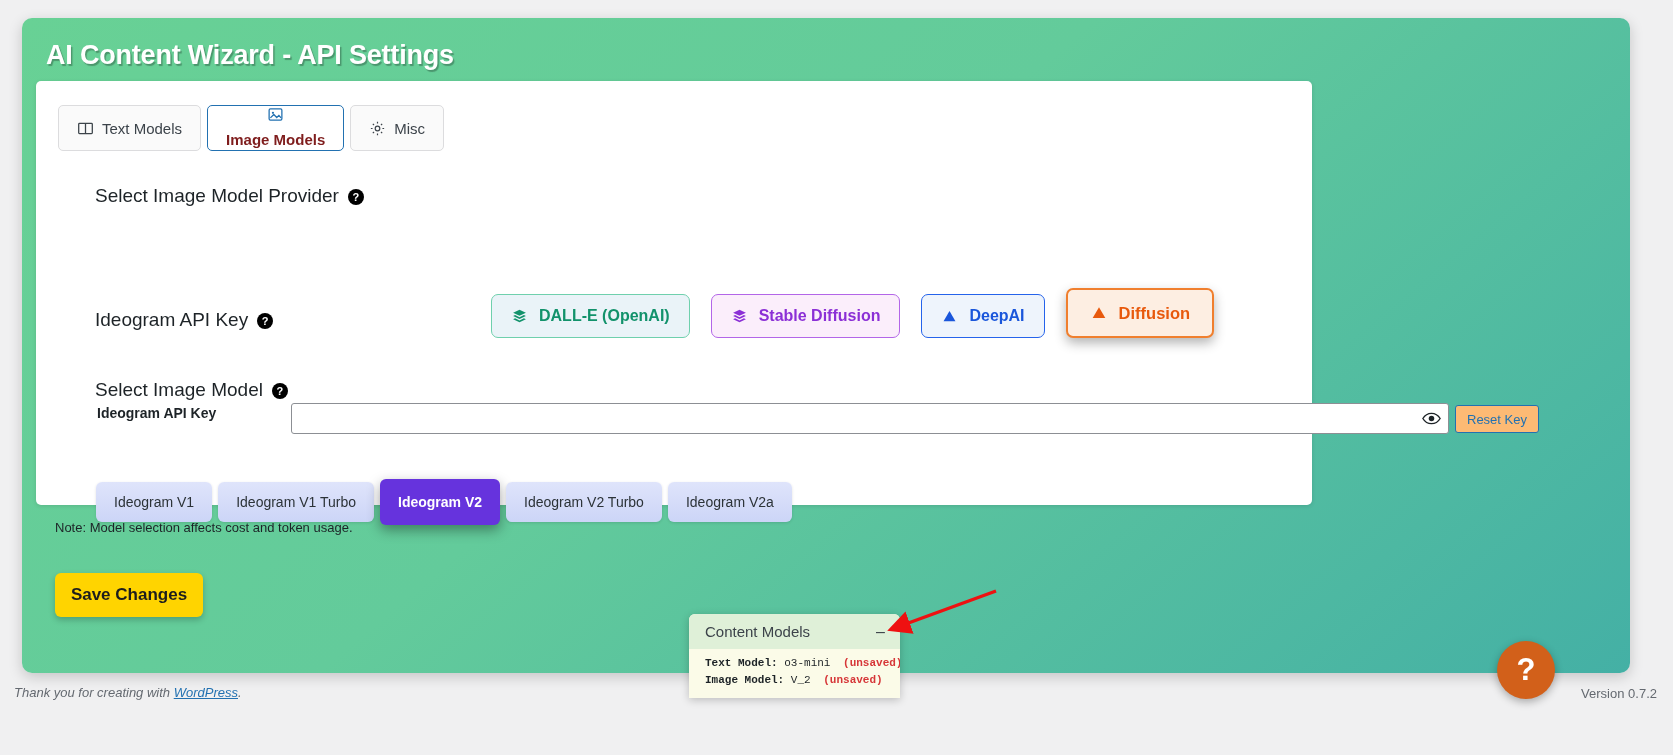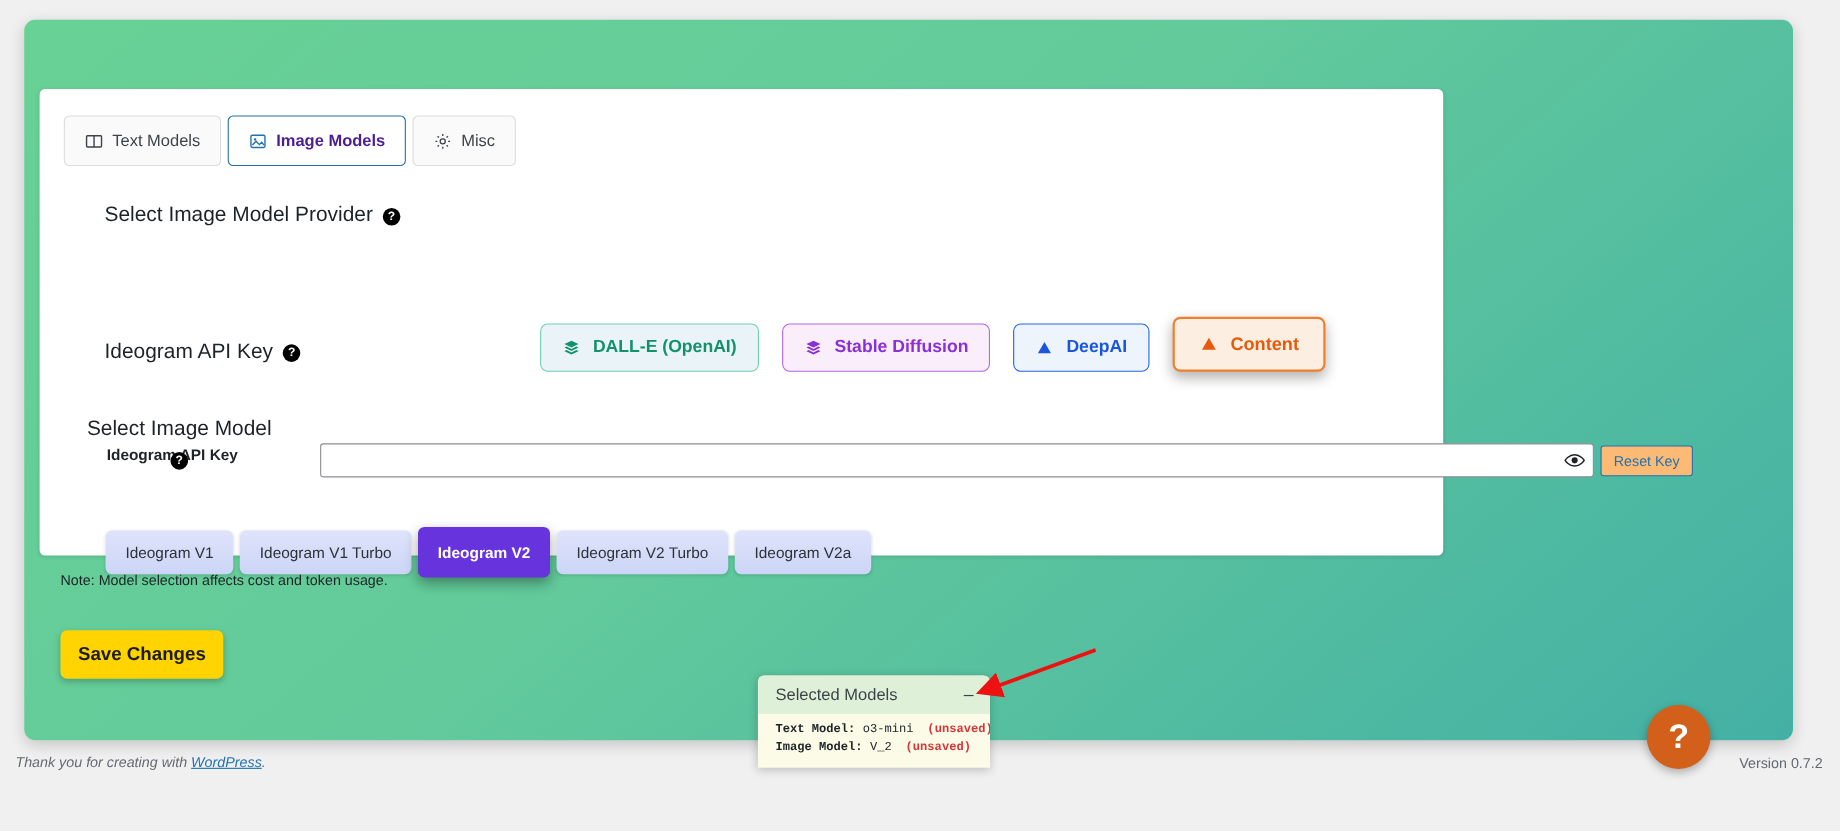--- a/index.html
+++ b/index.html
@@ -75,22 +75,23 @@
     background: #fafafa;
     font-size: 15px;
     color: #3c434a;
     cursor: pointer;
     white-space: nowrap;
   }
 
   .tab.active {
     background: #ffffff;
     border: 1.5px solid #2271b1;
-    color: #4c1d95;
-    font-weight: bold;
+    color: #7f1d1d;
+    font-weight: bold;
+    flex-direction: column;
   }
 
   .tab .tab-ico { display: inline-flex; align-items: center; }
 
   
   .section-label {
     position: absolute;
     font-size: 19px;
     color: #1d2327;
     font-weight: normal;
@@ -370,20 +371,21 @@
     white-space: nowrap;
   }
 </style>
 </head>
 <body>
 
 <div id="root">
 
   <div class="wizard-panel">
 
+    <div class="wizard-title">AI Content Wizard - API Settings</div>
 
     <div class="white-card">
 
       <div class="tab-row">
 
         <div class="tab">
           <span class="tab-ico">
             <svg width="17" height="17" viewBox="0 0 20 20" fill="none" stroke="#3c434a" stroke-width="1.5">
               <rect x="2" y="4" width="16" height="12" rx="1"></rect>
                 <line x1="10" y1="4" x2="10" y2="16"></line>
@@ -451,21 +453,21 @@
           </span>
           <span>DeepAI</span>
         </div>
 
         <div class="provider-btn selected" style="background:#fdeee2; border:2px solid #f07f2e; color:#e8590c;">
           <span class="prov-ico">
             <svg width="18" height="18" viewBox="0 0 20 20" fill="#e8590c">
                 <path d="M10 3.5L17 15.5H3z"></path>
               </svg>
           </span>
-          <span>Content</span>
+          <span>Diffusion</span>
         </div>
       </div>
 
       <div class="section-label" style="left:59px; top:228px;">
         <span>Ideogram API Key</span>
         <span class="help-dot">?</span>
       </div>
 
       <div class="apikey-label">Ideogram API Key</div>
 
@@ -474,21 +476,21 @@
         <span class="eye-btn">
           <svg width="19" height="15" viewBox="0 0 22 15" fill="none">
             <path d="M1 7.5S4.6 1.5 11 1.5 21 7.5 21 7.5 17.4 13.5 11 13.5 1 7.5 1 7.5z" fill="#ffffff" stroke="#1d2327" stroke-width="1.6"></path>
             <circle cx="11" cy="7.5" r="3.2" fill="#1d2327"></circle>
           </svg>
         </span>
       </div>
 
       <button class="reset-key-btn">Reset Key</button>
 
-      <div class="section-label" style="left:43px; top:298px;flex-direction:column;">
+      <div class="section-label" style="left:59px; top:298px;">
         <span>Select Image Model</span>
         <span class="help-dot">?</span>
       </div>
 
       <div class="model-row">
         <div class="model-btn">Ideogram V1</div>
         <div class="model-btn">Ideogram V1 Turbo</div>
         <div class="model-btn selected">Ideogram V2</div>
         <div class="model-btn">Ideogram V2 Turbo</div>
         <div class="model-btn">Ideogram V2a</div>
@@ -497,21 +499,21 @@
     </div>
 
     <div class="note-text">Note: Model selection affects cost and token usage.</div>
 
     <button class="save-btn">Save Changes</button>
 
   </div>
 
   <div class="selmodels-panel">
     <div class="selmodels-head">
-      <span class="selmodels-title">Selected Models</span>
+      <span class="selmodels-title">Content Models</span>
       <span class="selmodels-min">–</span>
     </div>
     <div class="selmodels-body">
       <div class="selmodels-line">
         <span class="k">Text Model:</span>
         <span class="v">o3-mini</span>
         <span class="unsaved">(unsaved)</span>
       </div>
       <div class="selmodels-line">
         <span class="k">Image Model:</span>

